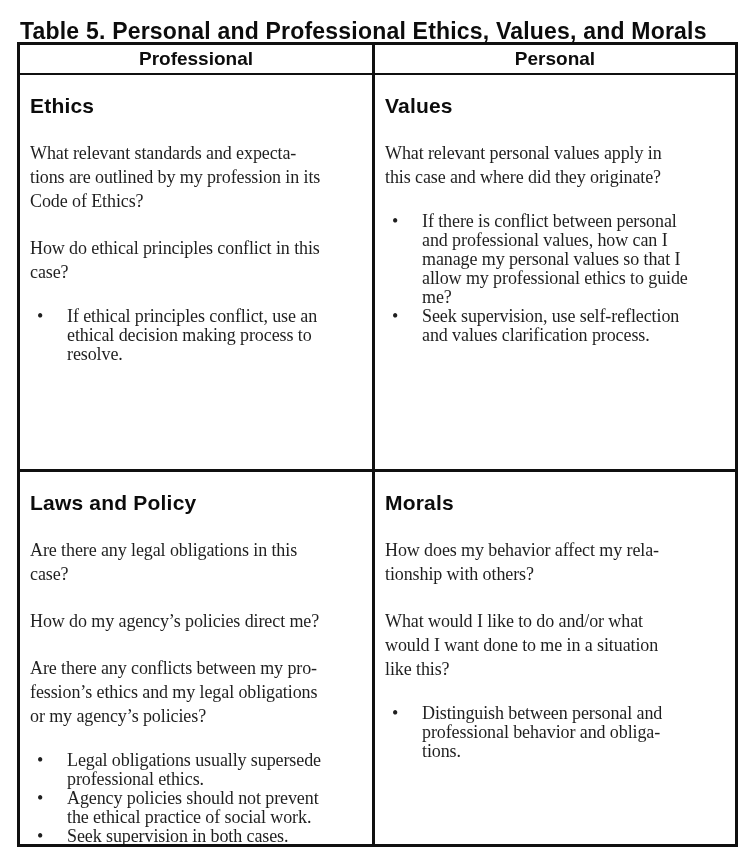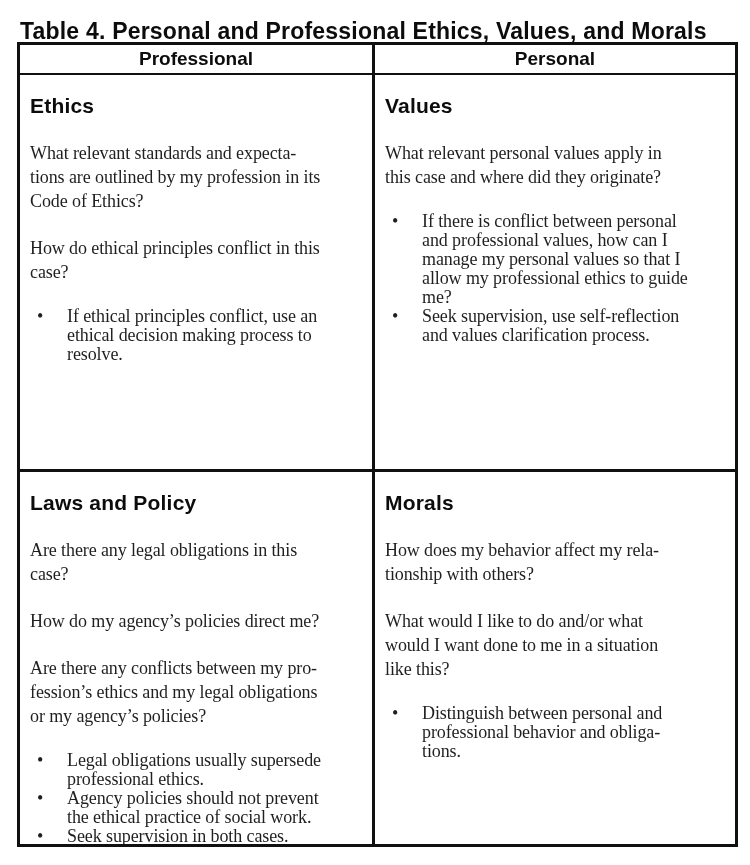--- a/index.html
+++ b/index.html
@@ -89,21 +89,21 @@
     content: "\2022";
     position: absolute;
     left: 7px;
     top: 0;
     font-size: 18px;
   }
 </style>
 </head>
 <body>
 
-<h1 class="doc-title">Table 4. Personal and Professional Ethics, Values, and Morals</h1>
+<h1 class="doc-title">Table 5. Personal and Professional Ethics, Values, and Morals</h1>
 
 <div class="ethics-table">
 
   <div class="th left-col">Professional</div>
   <div class="th">Personal</div>
 
   <div class="cell left-col row1">
     <div class="cell-heading">Ethics</div>
     <p>What relevant standards and expecta-
 tions are outlined by my profession in its

